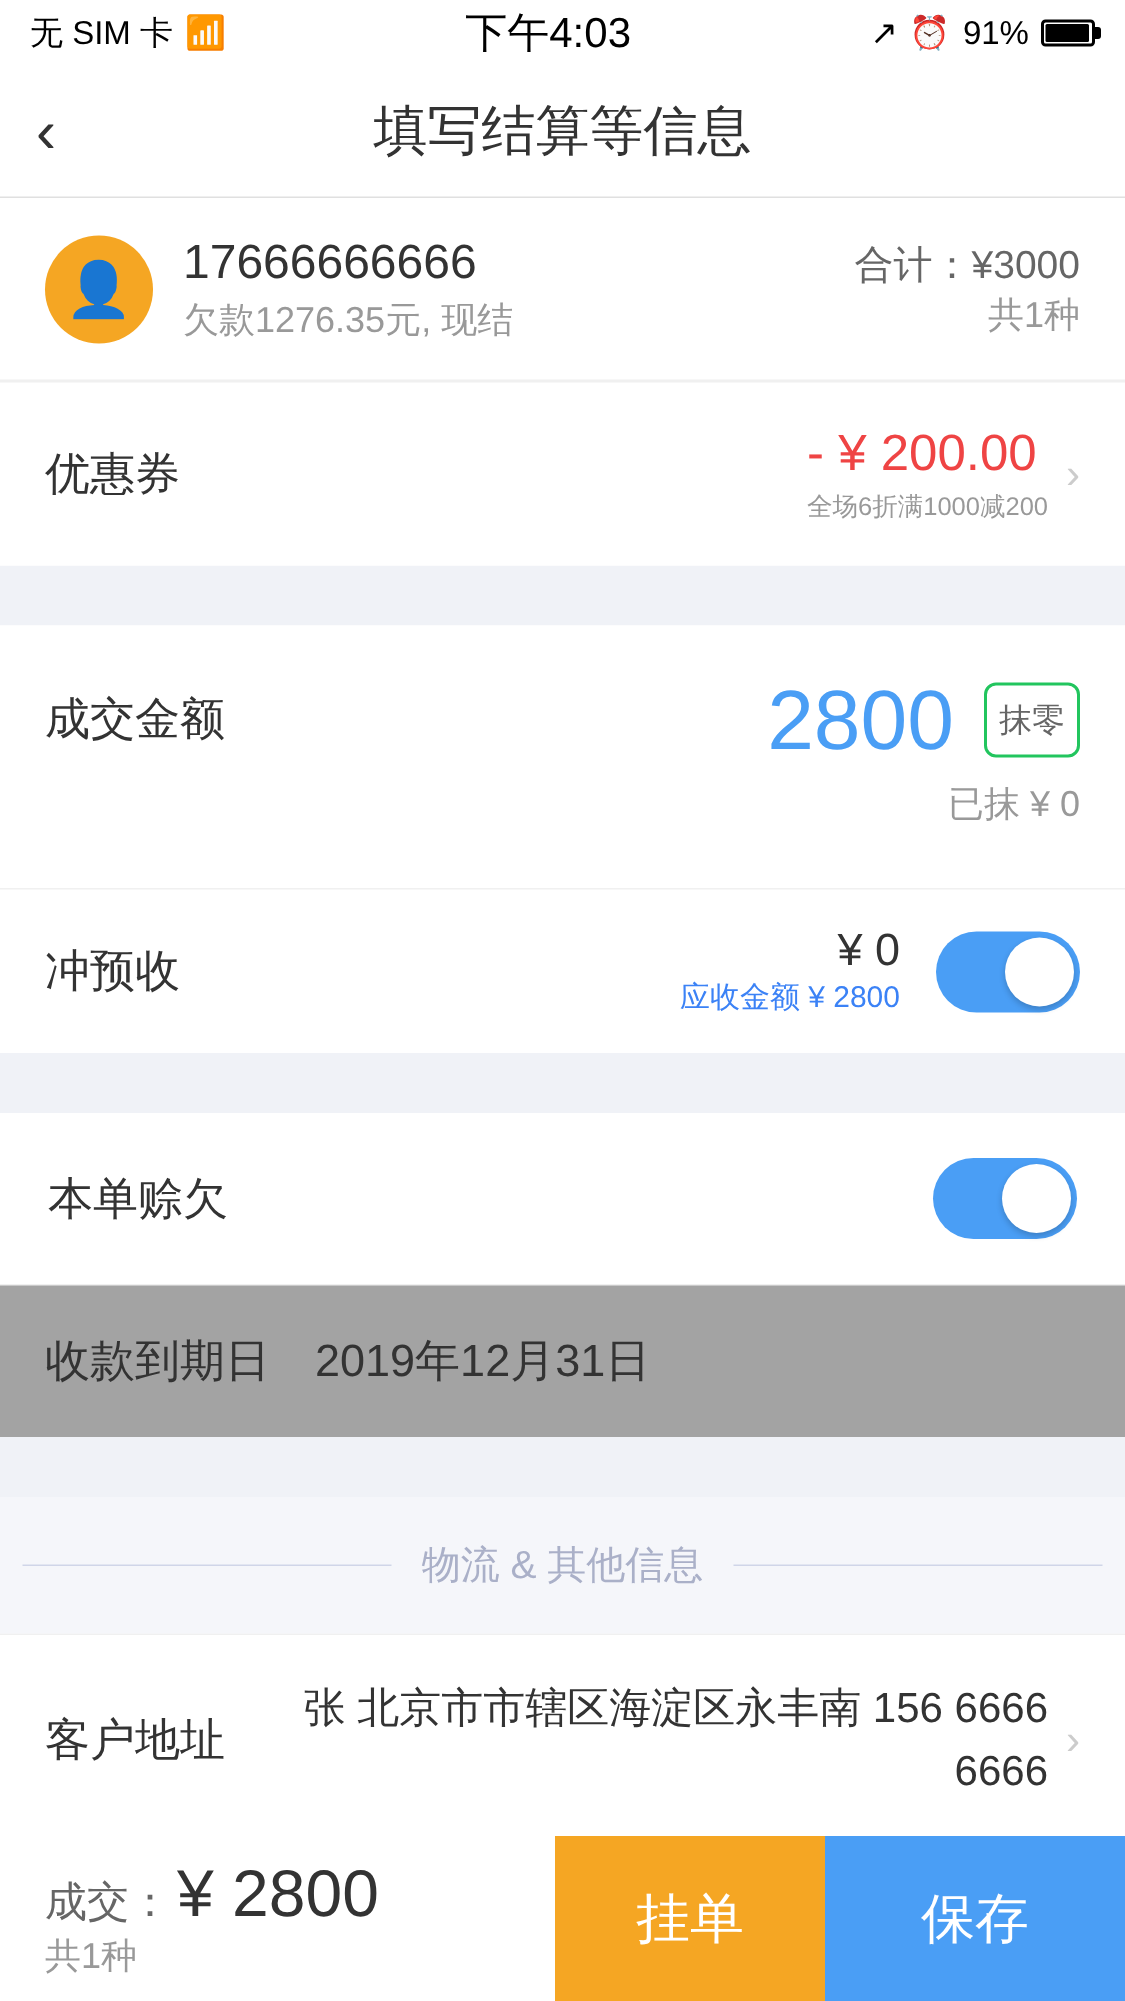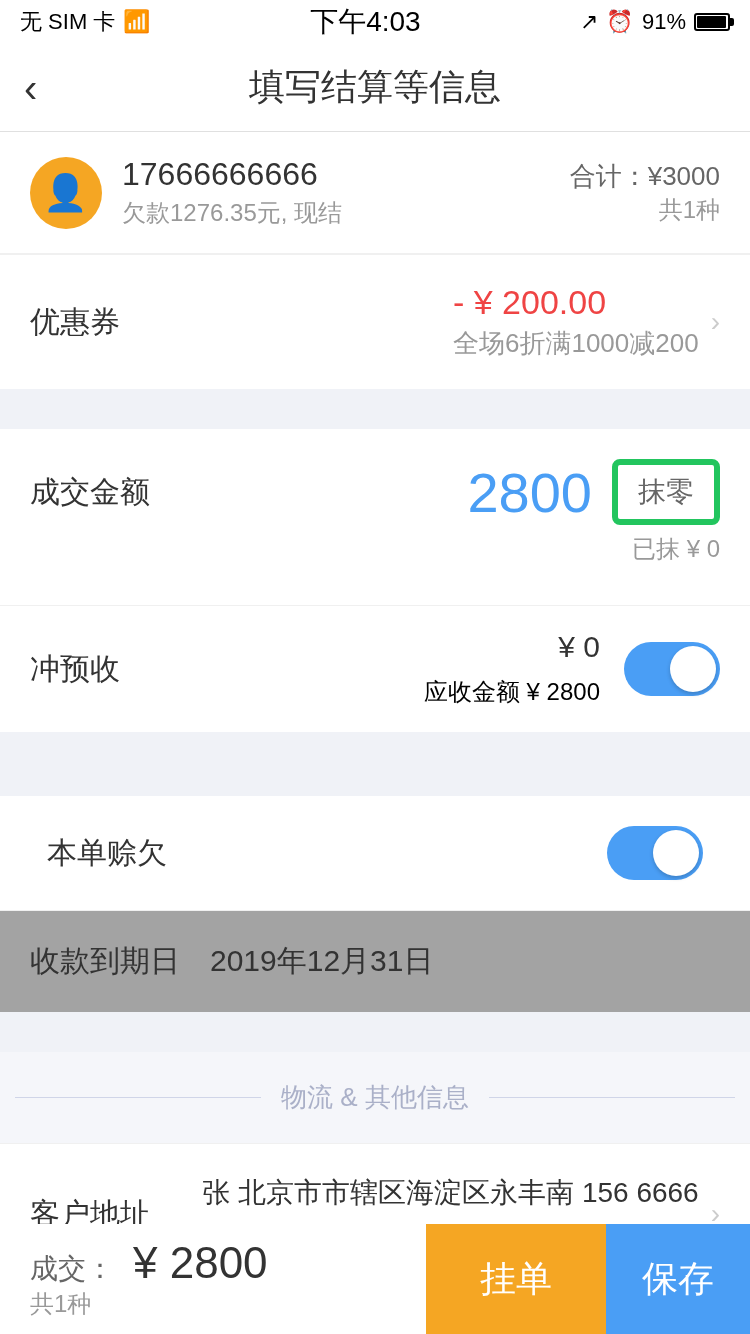--- a/index.html
+++ b/index.html
@@ -133,21 +133,21 @@
       background: #fff;
       padding: 28px 30px;
       display: flex;
       align-items: center;
       justify-content: space-between;
       border-top: 1px solid #f0f0f0;
     }
     .coupon-label { font-size: 30px; color: #333; }
     .coupon-right { display: flex; align-items: center; gap: 12px; }
     .coupon-amount { font-size: 34px; font-weight: 500; color: #ef4444; }
-    .coupon-desc { font-size: 26px; color: #999; margin-top: 4px; text-align: right; }
+    .coupon-desc { font-size: 17px; color: #999; margin-top: 4px; text-align: right; }
     .coupon-arrow { font-size: 28px; color: #ccc; }
 
     
     .separator { height: 20px; background: #f0f2f7; }
 
     
     .deal-section {
       background: #fff;
       padding: 30px 30px 20px;
     }
@@ -158,24 +158,24 @@
       margin-bottom: 16px;
     }
     .deal-label { font-size: 30px; color: #333; }
     .deal-right { display: flex; align-items: center; gap: 20px; }
     .deal-amount {
       font-size: 56px;
       font-weight: 500;
       color: #4a9ef5;
     }
     .round-zero-btn {
-      border: 6px solid #22c55e;
+      border: 2px solid #22c55e;
       border-radius: 8px;
-      padding: 8px 20px;
-      font-size: 28px;
+      padding: 8px 8px;
+      font-size: 22px;
       color: #666;
       background: #fff;
       cursor: pointer;
     }
     .deal-sub {
       font-size: 24px;
       color: #999;
       text-align: right;
       margin-top: -8px;
       margin-bottom: 20px;
@@ -187,21 +187,21 @@
       padding: 24px 30px;
       display: flex;
       align-items: center;
       justify-content: space-between;
       border-top: 1px solid #f0f0f0;
     }
     .prepay-label { font-size: 30px; color: #333; }
     .prepay-right { display: flex; align-items: center; gap: 24px; }
     .prepay-info { text-align: right; }
     .prepay-amount { font-size: 30px; color: #333; }
-    .prepay-receivable { font-size: 24px; color: #000000; margin-top: 12px; }
+    .prepay-receivable { font-size: 20px; color: #3b82f6; margin-top: 0; }
 
     
     .toggle {
       width: 96px;
       height: 54px;
       background: #4a9ef5;
       border-radius: 27px;
       position: relative;
       cursor: pointer;
       flex-shrink: 0;
@@ -213,25 +213,24 @@
       width: 46px;
       height: 46px;
       background: #fff;
       border-radius: 50%;
       box-shadow: 0 2px 4px rgba(0,0,0,0.2);
     }
 
     
     .writeoff-section {
       background: #fff;
-      padding: 30px 47px;
-      display: flex;
-      align-items: center;
-      justify-content: space-between;
-      margin-top: 24px;
+      padding: 30px 32px;
+      display: flex;
+      align-items: center;
+      justify-content: space-between;
     }
     .writeoff-label { font-size: 30px; color: #333; }
 
     
     .duedate-section {
       background: #a3a3a3;
       padding: 30px 30px;
       border-top: 1px solid #f0f0f0;
       display: flex;
       align-items: center;
@@ -299,21 +298,21 @@
       height: 110px;
       background: #f5a623;
       display: flex;
       align-items: center;
       justify-content: center;
       font-size: 36px;
       color: #fff;
       cursor: pointer;
     }
     .btn-save {
-      width: 144px;
+      width: 200px;
       height: 110px;
       background: #4a9ef5;
       display: flex;
       align-items: center;
       justify-content: center;
       font-size: 36px;
       color: #fff;
       cursor: pointer;
     }
   </style>
@@ -432,21 +431,21 @@
         <div class="address-arrow">›</div>
       </div>
     </div>
   </div>
 
   <div style="height: 60px; background: #f0f2f7;"></div>
 </div>
 
 <div class="bottom-bar">
   <div class="bottom-summary">
-    <div style="display:flex; align-items:baseline; gap:19px;">
+    <div style="display:flex; align-items:baseline; gap:4px;">
       <span class="bottom-deal">成交：</span>
       <span class="bottom-amount">¥ 2800</span>
     </div>
     <div class="bottom-count">共1种</div>
   </div>
   <div class="btn-pending">
     <span>挂单</span>
   </div>
   <div class="btn-save">
     <span>保存</span>

